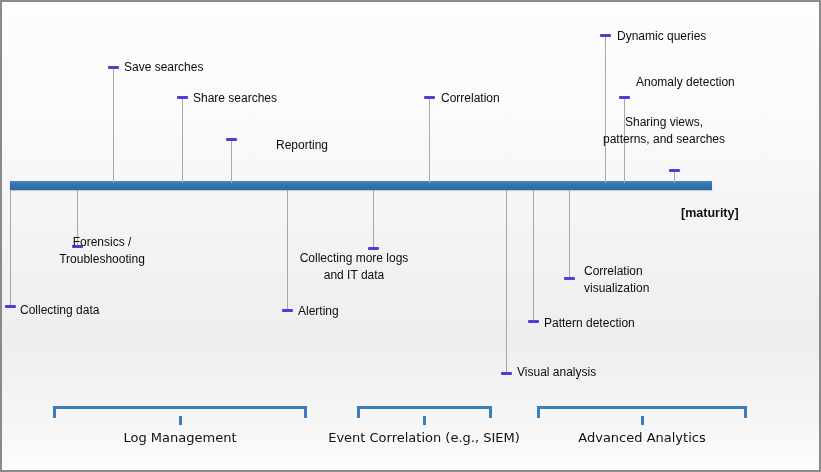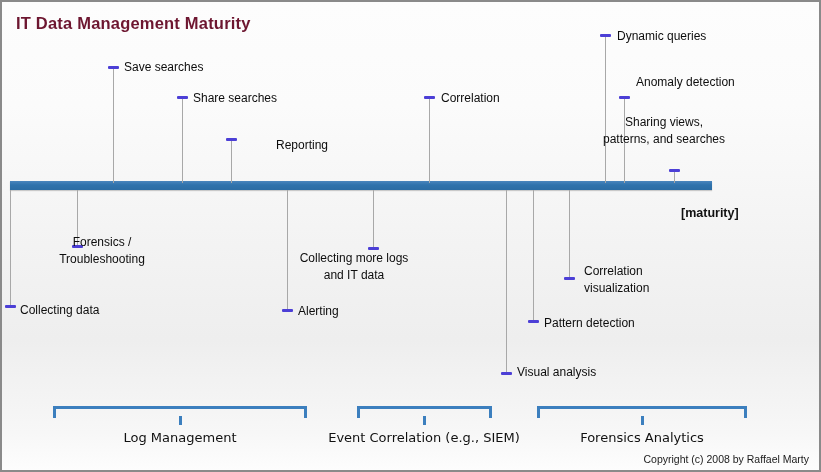--- a/index.html
+++ b/index.html
@@ -111,21 +111,20 @@
     font-size: 10.5px;
     color: #1a1a1a;
     white-space: nowrap;
   }
 </style>
 </head>
 <body>
 
 <div id="canvas">
 
-  <div id="title">IT Data Management Maturity</div>
 
   <div id="axis-bar"></div>
   <div id="maturity-label">[maturity]</div>
 
   <div id="milestones">
       <div class="stem" style="left: 8px; top: 188px; height: 117px;"></div>
       <div class="marker" style="left: 3px; top: 303px;"></div>
       <div class="milestone-label left" style="top: 300px; left: 18px;">Collecting data</div>
       <div class="stem" style="left: 75px; top: 188px; height: 57px;"></div>
       <div class="marker" style="left: 70px; top: 243px;"></div>
@@ -173,17 +172,16 @@
     </div>
   <div id="brackets">
       <div class="bracket" style="left: 51px; top: 404px; width: 254px;"></div>
       <div class="bracket-tick" style="left: 177px; top: 414px;"></div>
       <div class="bracket-label" style="left: 28px; width: 300px; top: 428px;">Log Management</div>
       <div class="bracket" style="left: 355px; top: 404px; width: 135px;"></div>
       <div class="bracket-tick" style="left: 421px; top: 414px;"></div>
       <div class="bracket-label" style="left: 272px; width: 300px; top: 428px;">Event Correlation (e.g., SIEM)</div>
       <div class="bracket" style="left: 535px; top: 404px; width: 210px;"></div>
       <div class="bracket-tick" style="left: 639px; top: 414px;"></div>
-      <div class="bracket-label" style="left: 490px; width: 300px; top: 428px;">Forensics Analytics</div>
+      <div class="bracket-label" style="left: 490px; width: 300px; top: 428px;">Advanced Analytics</div>
     </div>
 
-  <div id="copyright">Copyright (c) 2008 by Raffael Marty</div>
 </div>
 
 </body></html>

